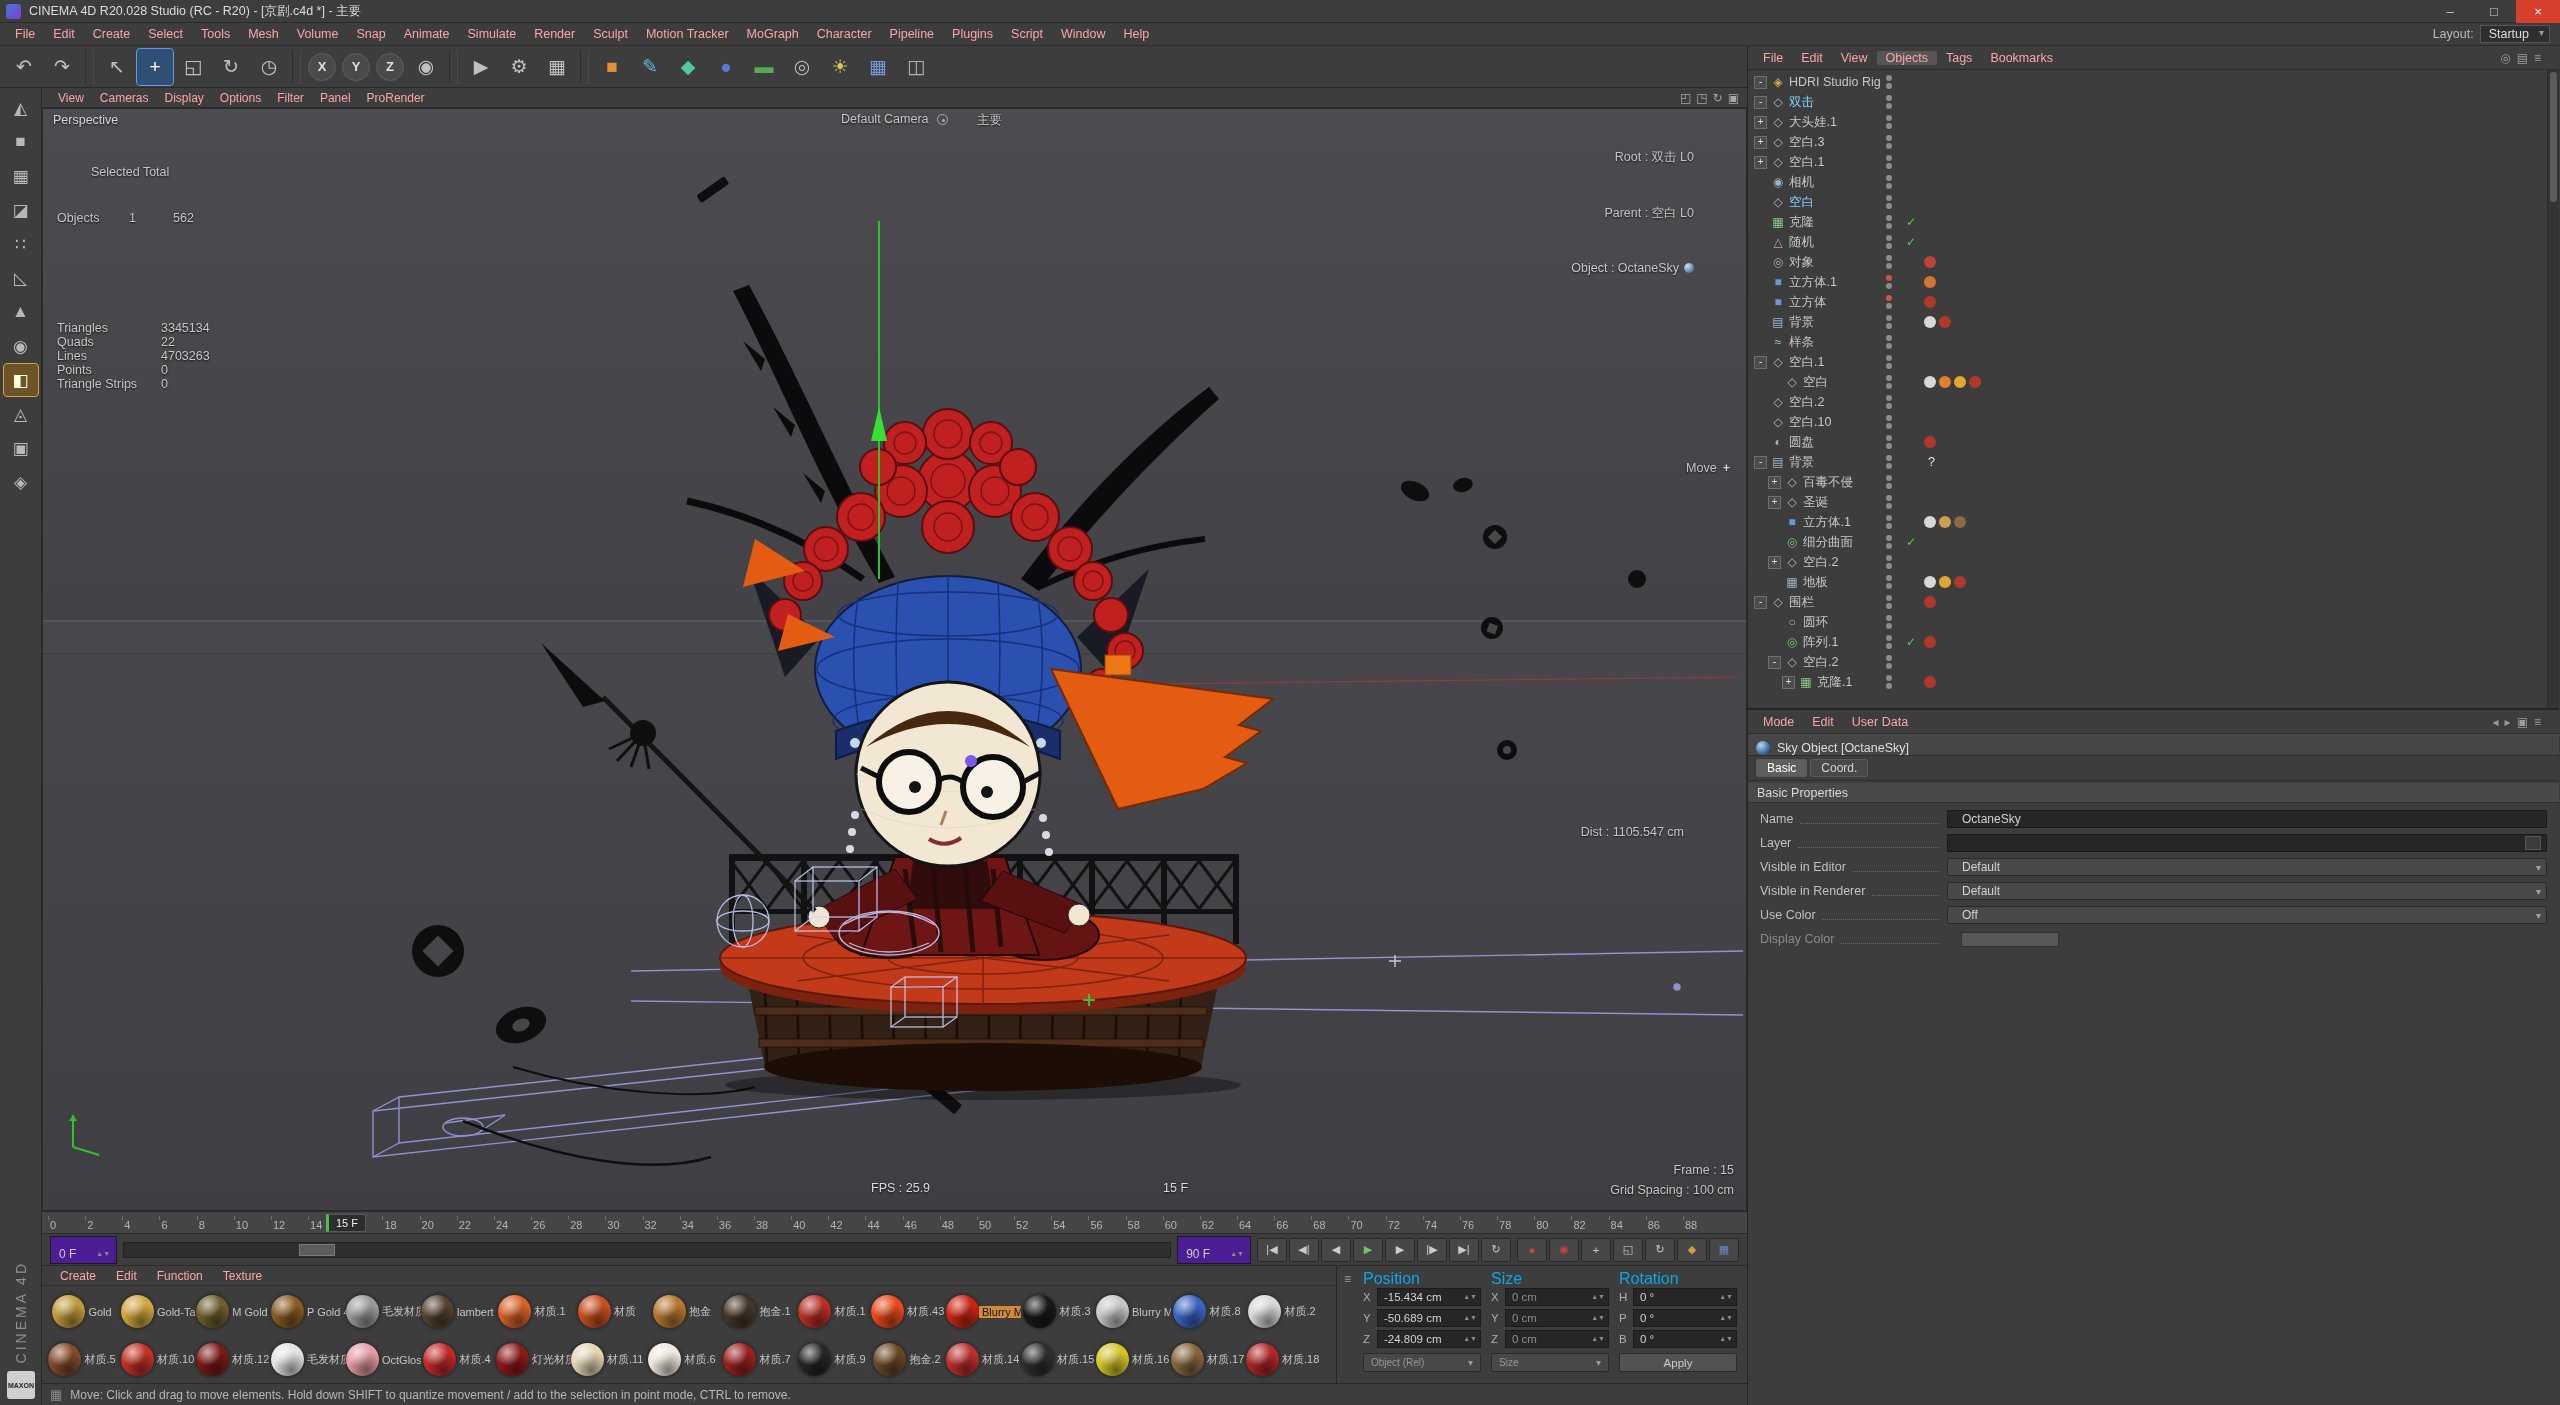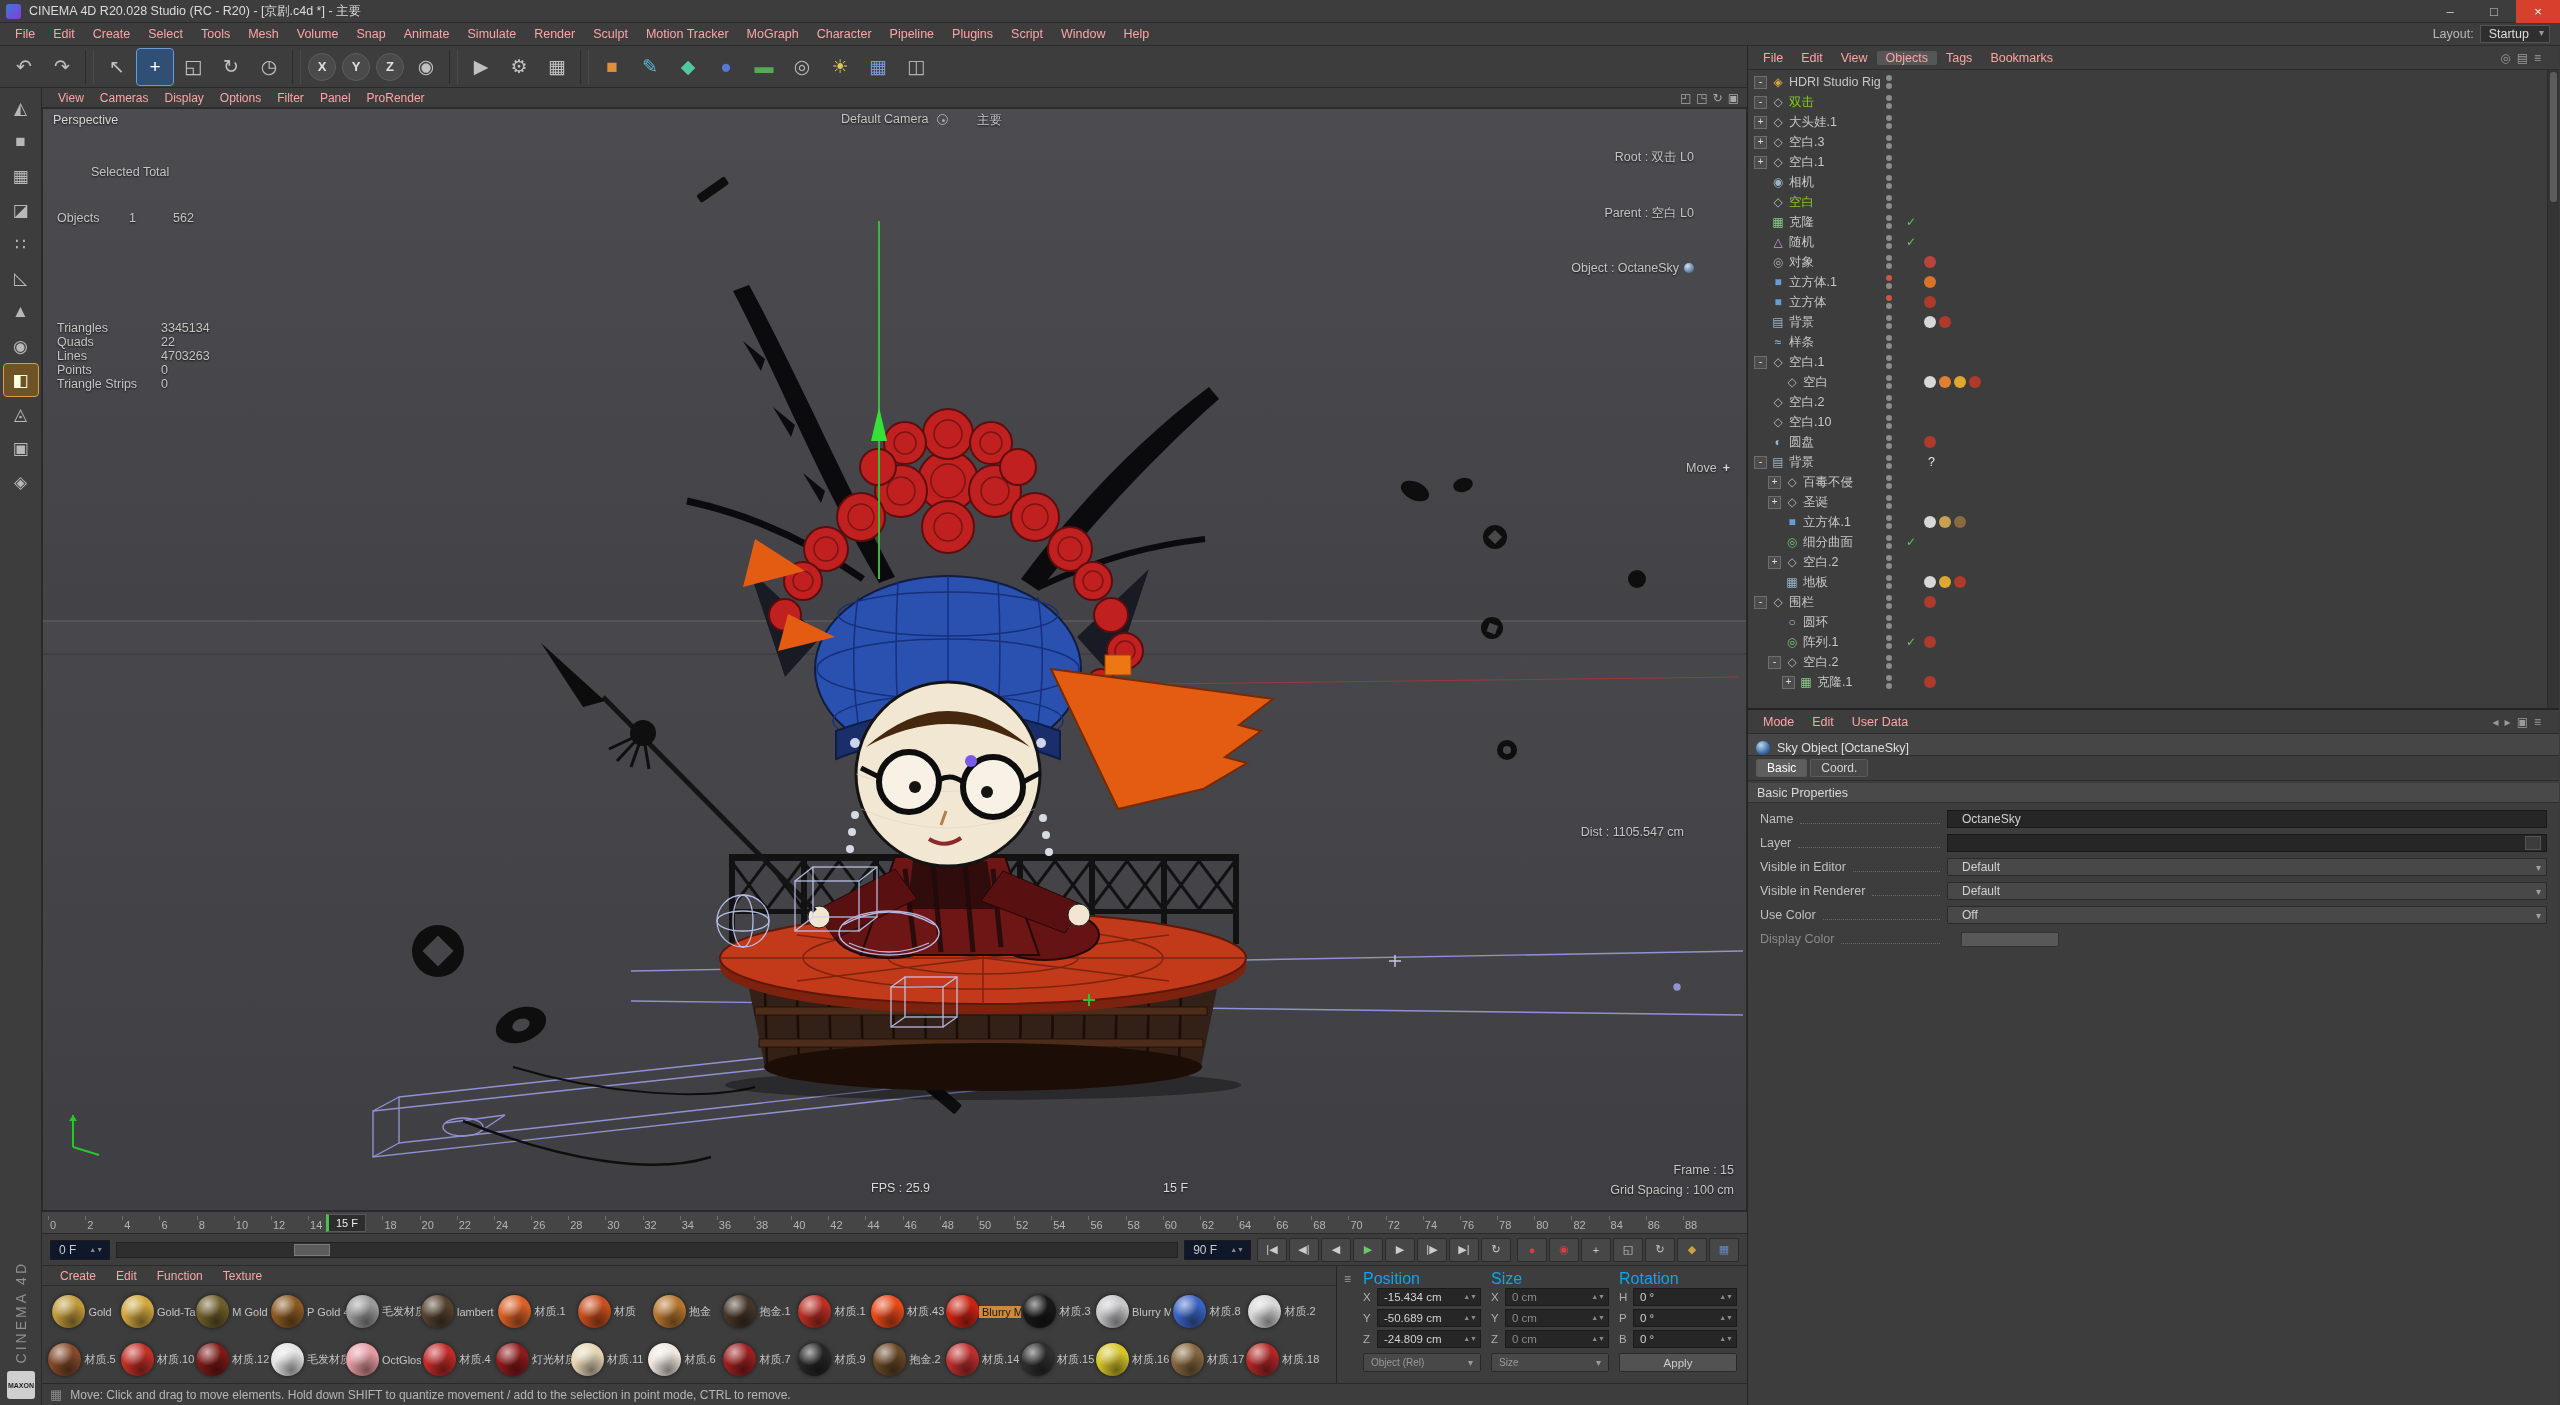--- a/index.html
+++ b/index.html
@@ -68,21 +68,21 @@
   .hud-frame{right:12px;top:1054px;text-align:right}
   .hud-grid{right:12px;top:1074px;text-align:right}
 
   .ruler{height:22px;background:#454545;border-top:1px solid #2a2a2a;position:relative;display:flex;align-items:flex-end;padding:0 0 2px 6px;font-size:11px;color:#b4b4b4}
   .ticks{display:flex;width:1672px}
   .tick{flex:1;position:relative;padding-left:2px}
   .tick::before{content:"";position:absolute;left:0;top:-3px;height:4px;border-left:1px solid #6e6e6e}
   .rmarker{position:absolute;left:284px;top:2px;height:18px;line-height:16px;background:#2d2d2d;border:1px solid #585858;border-left:3px solid #4cc04c;color:#eee;font-size:11px;padding:0 7px}
 
   .transport{height:32px;background:#3d3d3d;display:flex;align-items:center;gap:6px;padding:0 8px;border-top:1px solid #2a2a2a}
-  .tfield{background:#0f172a;border:1px solid #1b1b1b;color:#ccc;font-size:12px;padding:2px 6px 2px 8px;min-width:56px;display:flex;justify-content:space-between;align-items:center;gap:13px}
+  .tfield{background:#4c1d95;border:1px solid #1b1b1b;color:#ccc;font-size:12px;padding:10px 6px 2px 8px;min-width:56px;display:flex;justify-content:space-between;align-items:center;gap:20px}
   .spin{display:flex;flex-direction:column;font-size:7px;line-height:6px;color:#8a8a8a}
   .tslider{flex:1;height:16px;background:#2e2e2e;border:1px solid #222;position:relative}
   .thandle{position:absolute;left:16.7%;top:1px;width:36px;height:12px;background:#5c5c5c;border:1px solid #7a7a7a}
   .tbtns{display:flex;gap:2px}
   .tbtn{min-width:30px;height:24px;background:#474747;border:1px solid #2a2a2a;border-radius:2px;display:flex;align-items:center;justify-content:center;font-size:11px;color:#ccc;padding:0 4px}
   .tbtns.rec .tbtn{width:28px}
 
   .bottom-strip{height:118px;display:flex;border-top:1px solid #2a2a2a}
   .materials{flex:1;background:#3d3d3d;display:flex;flex-direction:column;border-right:1px solid #262626;min-width:0}
   .mat-menu{height:20px;display:flex;align-items:center;padding:0 8px;font-size:12px;border-bottom:1px solid #2d2d2d}
@@ -113,21 +113,21 @@
   .right-col{width:811px;display:flex;flex-direction:column;background:#3d3d3d}
   .om{height:664px;display:flex;flex-direction:column;border-bottom:2px solid #242424;position:relative}
   .om-menu,.am-menu{height:24px;display:flex;align-items:center;padding:0 6px;font-size:12.5px;border-bottom:1px solid #2c2c2c;background:#3d3d3d}
   .panel-right-icons{margin-left:auto;display:flex;gap:6px;color:#9a9a9a;font-size:12px;padding-right:12px}
   .tree{flex:1;overflow:hidden;padding-top:2px}
   .trow{height:20px;display:flex;align-items:center;padding-left:6px;font-size:12.5px;position:relative}
   .eb{width:13px;height:13px;margin-right:3px;display:flex;align-items:center;justify-content:center;font-size:10px;line-height:10px;color:#ddd;visibility:hidden;flex:none}
   .eb.on{visibility:visible;background:#4c4c4c;border:1px solid #6e6e6e}
   .tico{width:16px;text-align:center;margin-right:3px;color:#b0b0b0;font-size:12px;flex:none}
   .tlabel{color:#c8c8c8;white-space:nowrap;max-width:108px;overflow:hidden}
-  .tlabel.sel{color:#84cc16}
+  .tlabel.sel{color:#7dd3fc}
   .q{position:absolute;left:180px;color:#e8e8e8}
   .dots{position:absolute;left:138px;display:flex;flex-direction:column;gap:2px}
   .dots i{width:6px;height:6px;border-radius:50%;background:#8c8c8c}
   .chk{position:absolute;left:156px;color:#5ad05a;font-size:12px;width:14px;text-align:center}
   .tags{position:absolute;left:176px;display:flex;gap:3px}
   .tags i{width:12px;height:12px;border-radius:50%;background:transparent}
   .om-scroll{position:absolute;right:0;top:24px;bottom:0;width:12px;background:#343434;border-left:1px solid #2a2a2a}
   .om-thumb{margin:2px;height:130px;background:#5c5c5c;border-radius:3px}
 
   .am{flex:1;display:flex;flex-direction:column}

